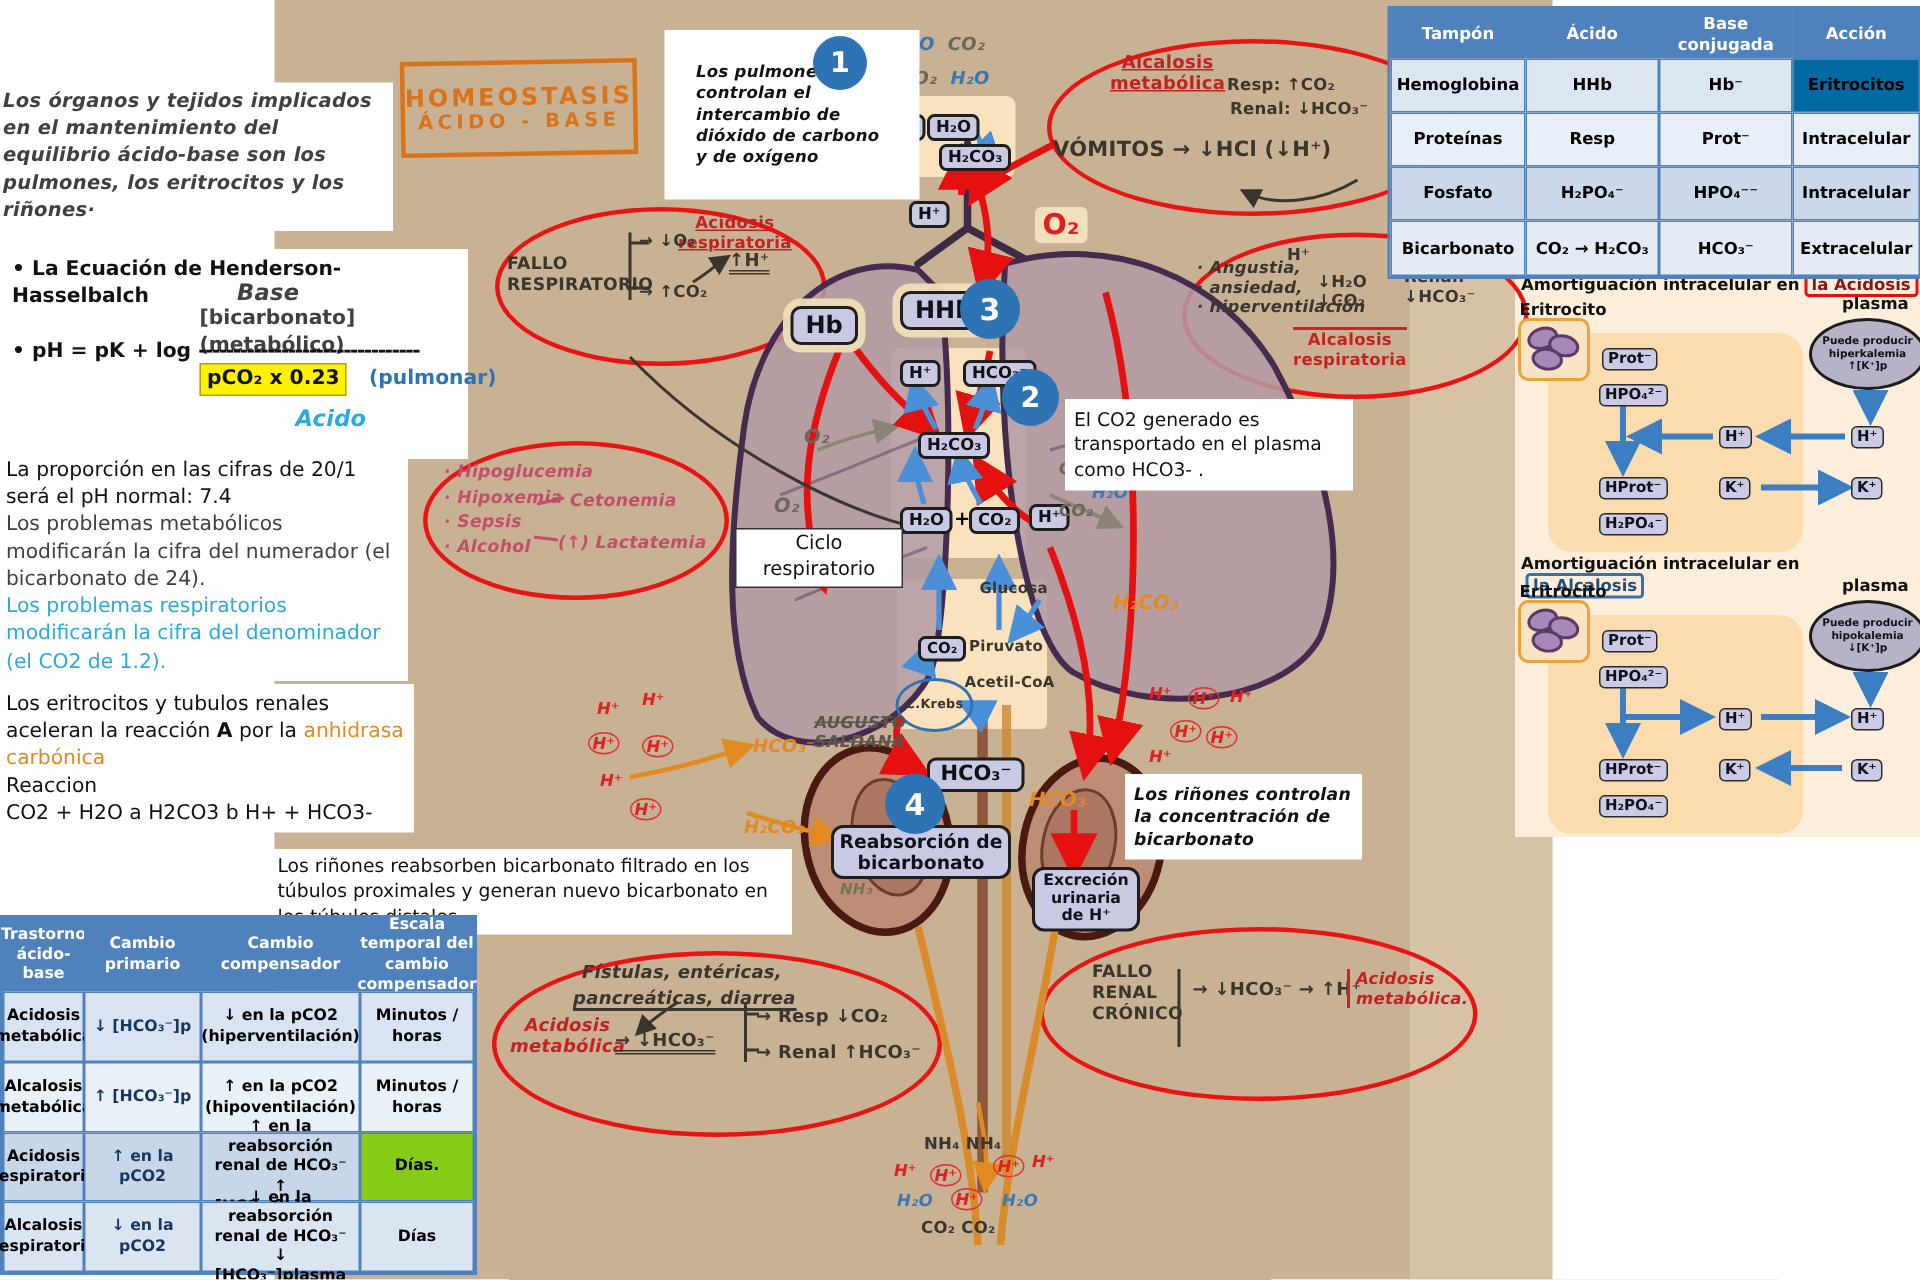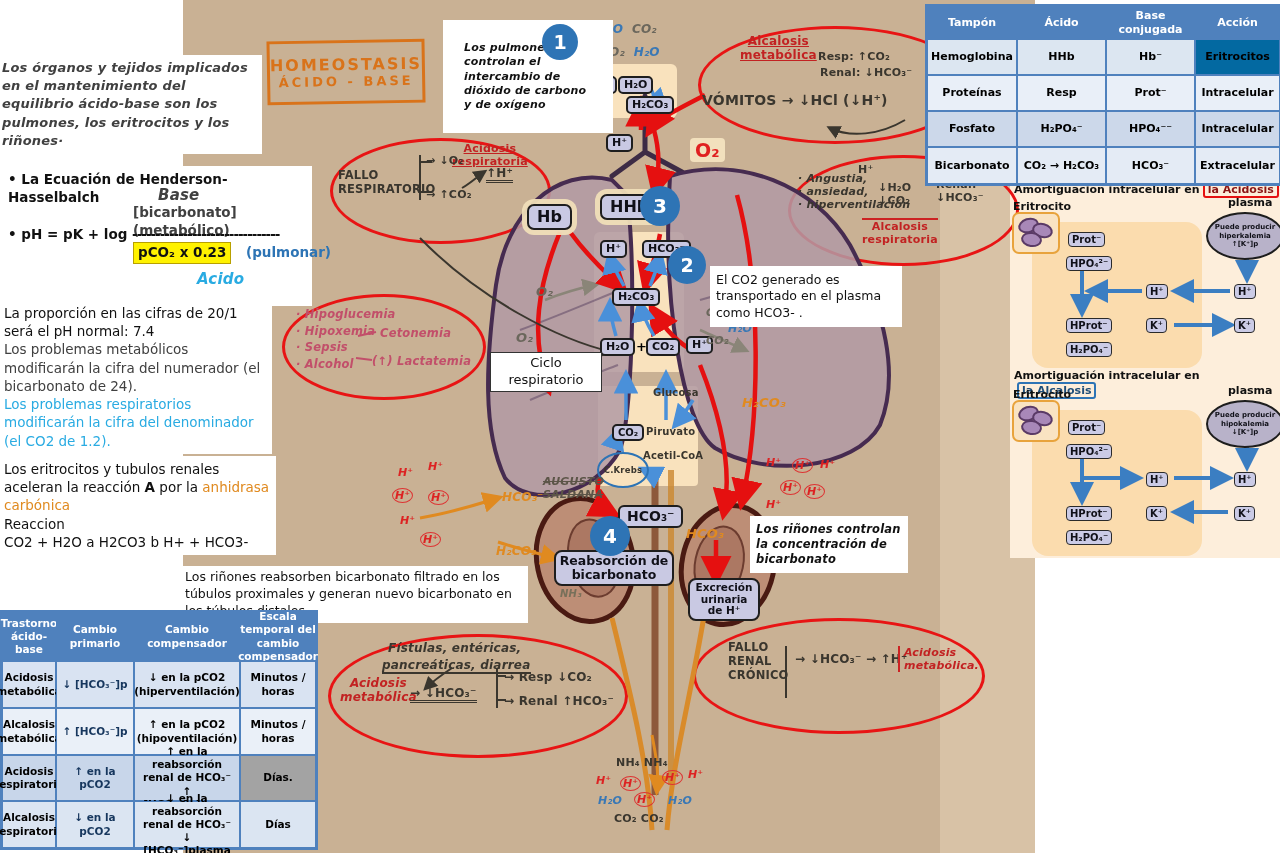--- a/index.html
+++ b/index.html
@@ -242,21 +242,21 @@
     <div class="cell" style="background:#eaf0f8">Alcalosis metabólica</div>
     <div class="cell" style="background:#eaf0f8;color:#17375e">↑ [HCO₃⁻]p</div>
     <div class="cell" style="background:#eaf0f8">↑  en la pCO2
 (hipoventilación)</div>
     <div class="cell" style="background:#eaf0f8">Minutos / horas</div>
     <div class="cell" style="background:#c8d6ea">Acidosis respiratoria</div>
     <div class="cell" style="background:#c8d6ea;color:#17375e">↑ en la pCO2</div>
     <div class="cell" style="background:#c8d6ea">↑ en la reabsorción
 renal de HCO₃⁻
 ↑ [HCO₃⁻]plasma</div>
-    <div class="cell" style="background:#a3a3a3">Días.</div>
+    <div class="cell" style="background:#84cc16">Días.</div>
     <div class="cell" style="background:#dbe5f2">Alcalosis respiratoria</div>
     <div class="cell" style="background:#dbe5f2;color:#17375e">↓ en la pCO2</div>
     <div class="cell" style="background:#dbe5f2">↓ en la reabsorción
 renal de HCO₃⁻
 ↓ [HCO₃⁻]plasma</div>
     <div class="cell" style="background:#dbe5f2">Días</div>
   </div>
 
   <div class="ptitle" style="left:1014px;top:181px;">
     <span>Amortiguación intracelular en</span><span class="tbox" style="border:2px solid #e51010;color:#8b1515;">la Acidosis</span>

